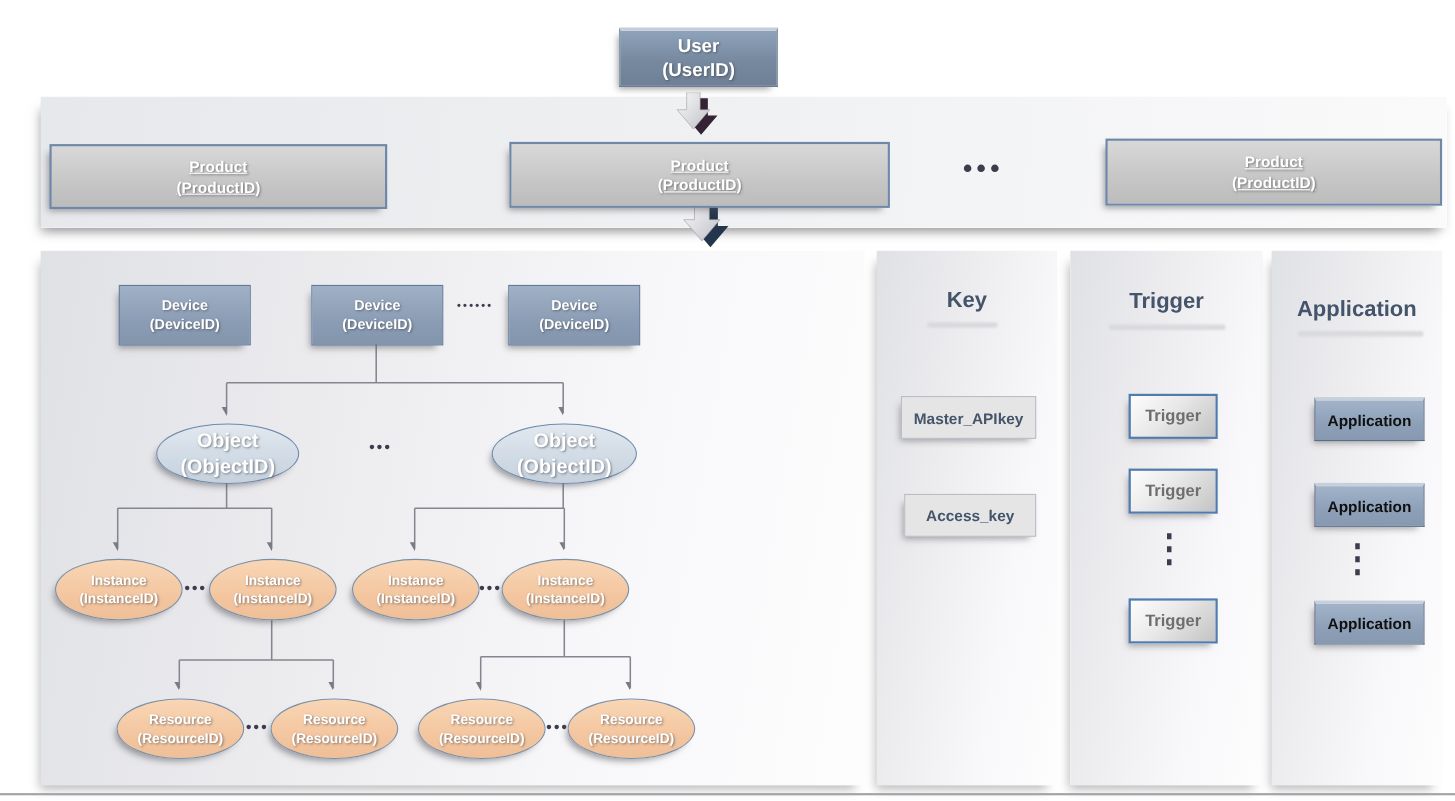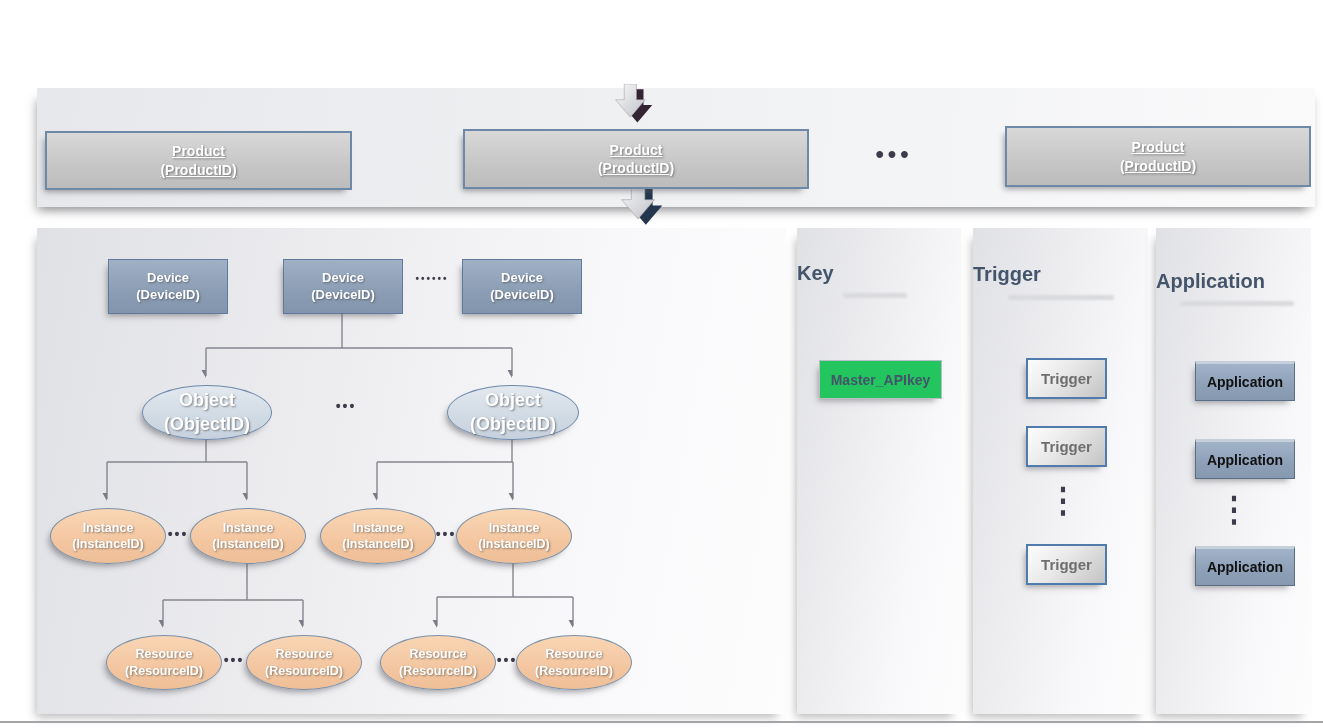--- a/index.html
+++ b/index.html
@@ -46,28 +46,28 @@
   .objectellipse{
     background:linear-gradient(to bottom,#e2e8ef 0%,#d0dae4 60%,#c6d1de 100%);
     border:1px solid #6d89ab;font-size:18px;
   }
   .peachellipse{
     background:linear-gradient(to bottom,#f9d6b5 0%,#f3c6a0 60%,#efbf97 100%);
     border:1px solid #7a90a8;font-size:12.5px;
   }
   
   .heading{
-    position:absolute;font-weight:bold;font-size:20px;color:#44546a;
+    position:absolute;text-align:center;font-weight:bold;font-size:20px;color:#44546a;
   }
   .faint-caption{
     position:absolute;height:5px;background:#d9dadd;border-radius:2px;filter:blur(1px);
   }
   .keyitem{
     position:absolute;display:flex;align-items:center;justify-content:center;
-    background:#22c55e;border:1px solid #b9bec6;color:#44546a;font-weight:bold;font-size:14px;
+    background:#e5e5e5;border:1px solid #b9bec6;color:#44546a;font-weight:bold;font-size:14px;
     box-shadow:-4px 5px 6px -3px rgba(85,85,92,.5);
   }
   .triggeritem{
     position:absolute;display:flex;align-items:center;justify-content:center;
     background:linear-gradient(135deg,#fdfdfd 0%,#e8e8e8 45%,#c3c3c3 100%);
     border:2px solid #4f7cac;color:#6e6e6e;font-weight:bold;font-size:15px;
     box-shadow:-4px 5px 6px -3px rgba(85,85,92,.5);
   }
   .appitem{
     position:absolute;display:flex;align-items:center;justify-content:center;
@@ -141,20 +141,24 @@
       <path d="M247 562 V600 M163 600 H303"></path>
       <line x1="163" y1="600" x2="163" y2="626" marker-end="url(#arrh)"></line>
       <line x1="303" y1="600" x2="303" y2="626" marker-end="url(#arrh)"></line>
 
       <path d="M513 562 V597 M437 597 H573"></path>
       <line x1="437" y1="597" x2="437" y2="626" marker-end="url(#arrh)"></line>
       <line x1="573" y1="597" x2="573" y2="626" marker-end="url(#arrh)"></line>
     </g>
   </svg>
 
+  <div class="node userbox" style="left:563px;top:25px;width:142px;height:50px;">
+    <span>User</span>
+    <span>(UserID)</span>
+  </div>
 
   <div class="node productbox" style="left:45px;top:131px;width:303px;height:55px;">
     <span>Product</span>
     <span>(ProductID)</span>
   </div>
   <div class="node productbox" style="left:463px;top:129px;width:342px;height:56px;">
     <span>Product</span>
     <span>(ProductID)</span>
   </div>
   <div class="dots big" style="left:866px;top:140px;width:56px;">•••</div>
@@ -221,20 +225,21 @@
   </div>
   <div class="dots small" style="left:493px;top:652px;width:28px;">•••</div>
   <div class="node ellipse peachellipse" style="left:516px;top:635px;width:114px;height:53px;">
     <span>Resource</span>
     <span>(ResourceID)</span>
   </div>
 
   <div class="heading" style="left:797px;top:262px;width:164px;">Key</div>
   <div class="faint-caption" style="left:843px;top:293px;width:64px;"></div>
   <div class="keyitem" style="left:819px;top:360px;width:121px;height:37px;">Master_APIkey</div>
+  <div class="keyitem" style="left:822px;top:449px;width:118px;height:37px;">Access_key</div>
 
   <div class="heading" style="left:973px;top:263px;width:175px;">Trigger</div>
   <div class="faint-caption" style="left:1008px;top:295px;width:106px;"></div>
   <div class="triggeritem" style="left:1026px;top:358px;width:77px;height:37px;">Trigger</div>
   <div class="triggeritem" style="left:1026px;top:426px;width:77px;height:37px;">Trigger</div>
   <div class="dots vert" style="left:1048px;top:485px;width:28px;">⋮</div>
   <div class="triggeritem" style="left:1026px;top:544px;width:77px;height:37px;">Trigger</div>
 
   <div class="heading" style="left:1156px;top:270px;width:155px;">Application</div>
   <div class="faint-caption" style="left:1180px;top:301px;width:114px;"></div>

